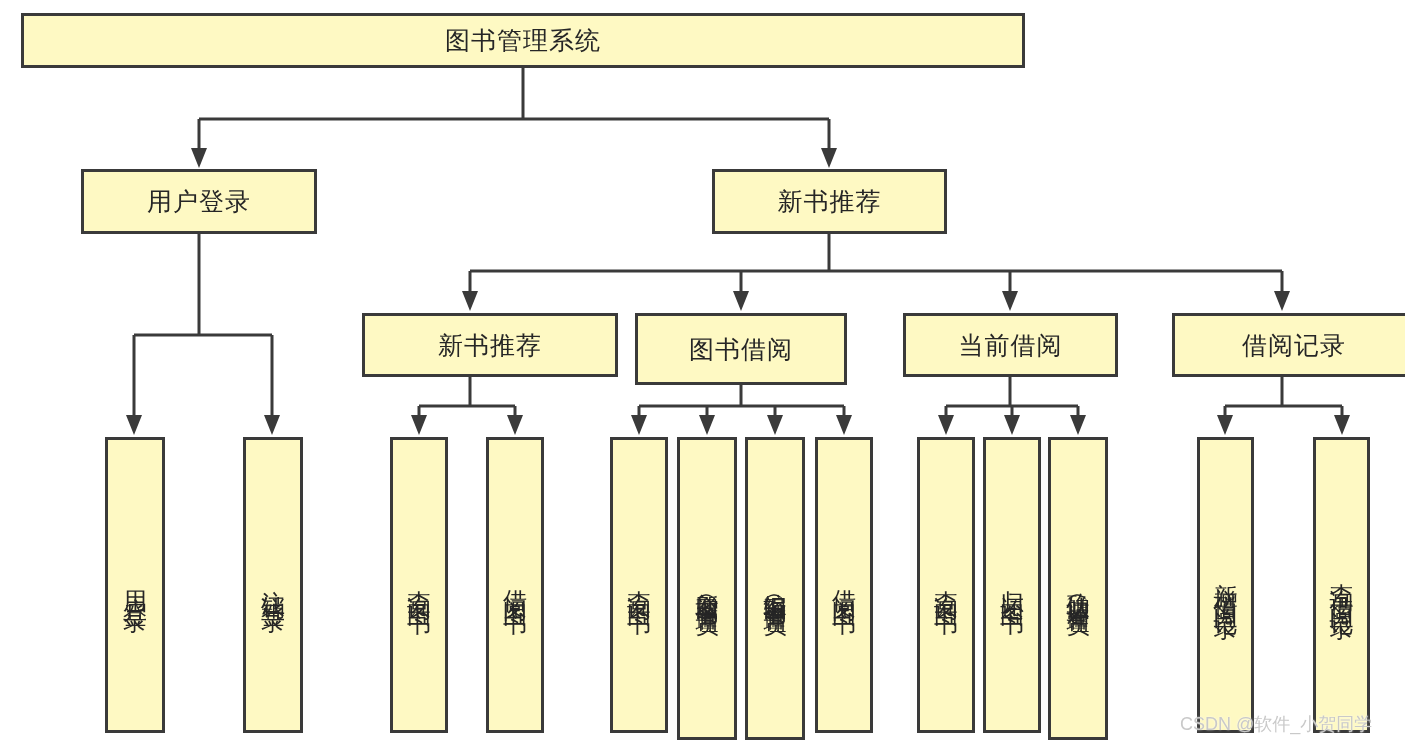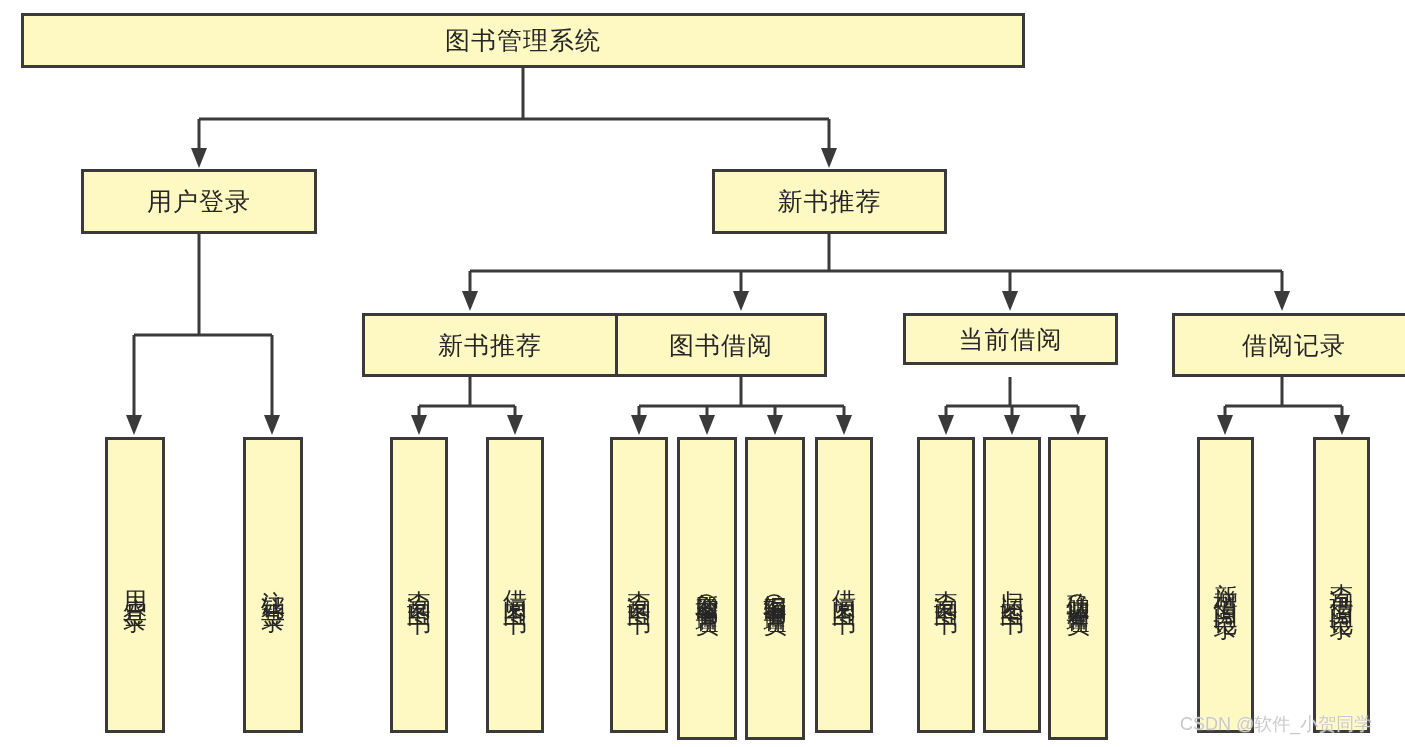--- a/index.html
+++ b/index.html
@@ -90,24 +90,24 @@
   <div class="box hbox" style="left:81px;top:169px;width:236px;height:65px">
     <span>用户登录</span>
   </div>
   <div class="box hbox" style="left:712px;top:169px;width:235px;height:65px">
     <span>新书推荐</span>
   </div>
 
   <div class="box hbox" style="left:362px;top:313px;width:256px;height:64px">
     <span>新书推荐</span>
   </div>
-  <div class="box hbox" style="left:615px;top:313px;width:212px;height:64px">
+  <div class="box hbox" style="left:635px;top:313px;width:212px;height:72px">
     <span>图书借阅</span>
   </div>
-  <div class="box hbox" style="left:903px;top:313px;width:215px;height:52px">
+  <div class="box hbox" style="left:903px;top:313px;width:215px;height:64px">
     <span>当前借阅</span>
   </div>
   <div class="box hbox" style="left:1172px;top:313px;width:244px;height:64px">
     <span>借阅记录</span>
   </div>
 
   <div class="box vbox" style="left:105px;width:60px">
     <span>用户登录</span>
   </div>
   <div class="box vbox" style="left:243px;width:60px">

